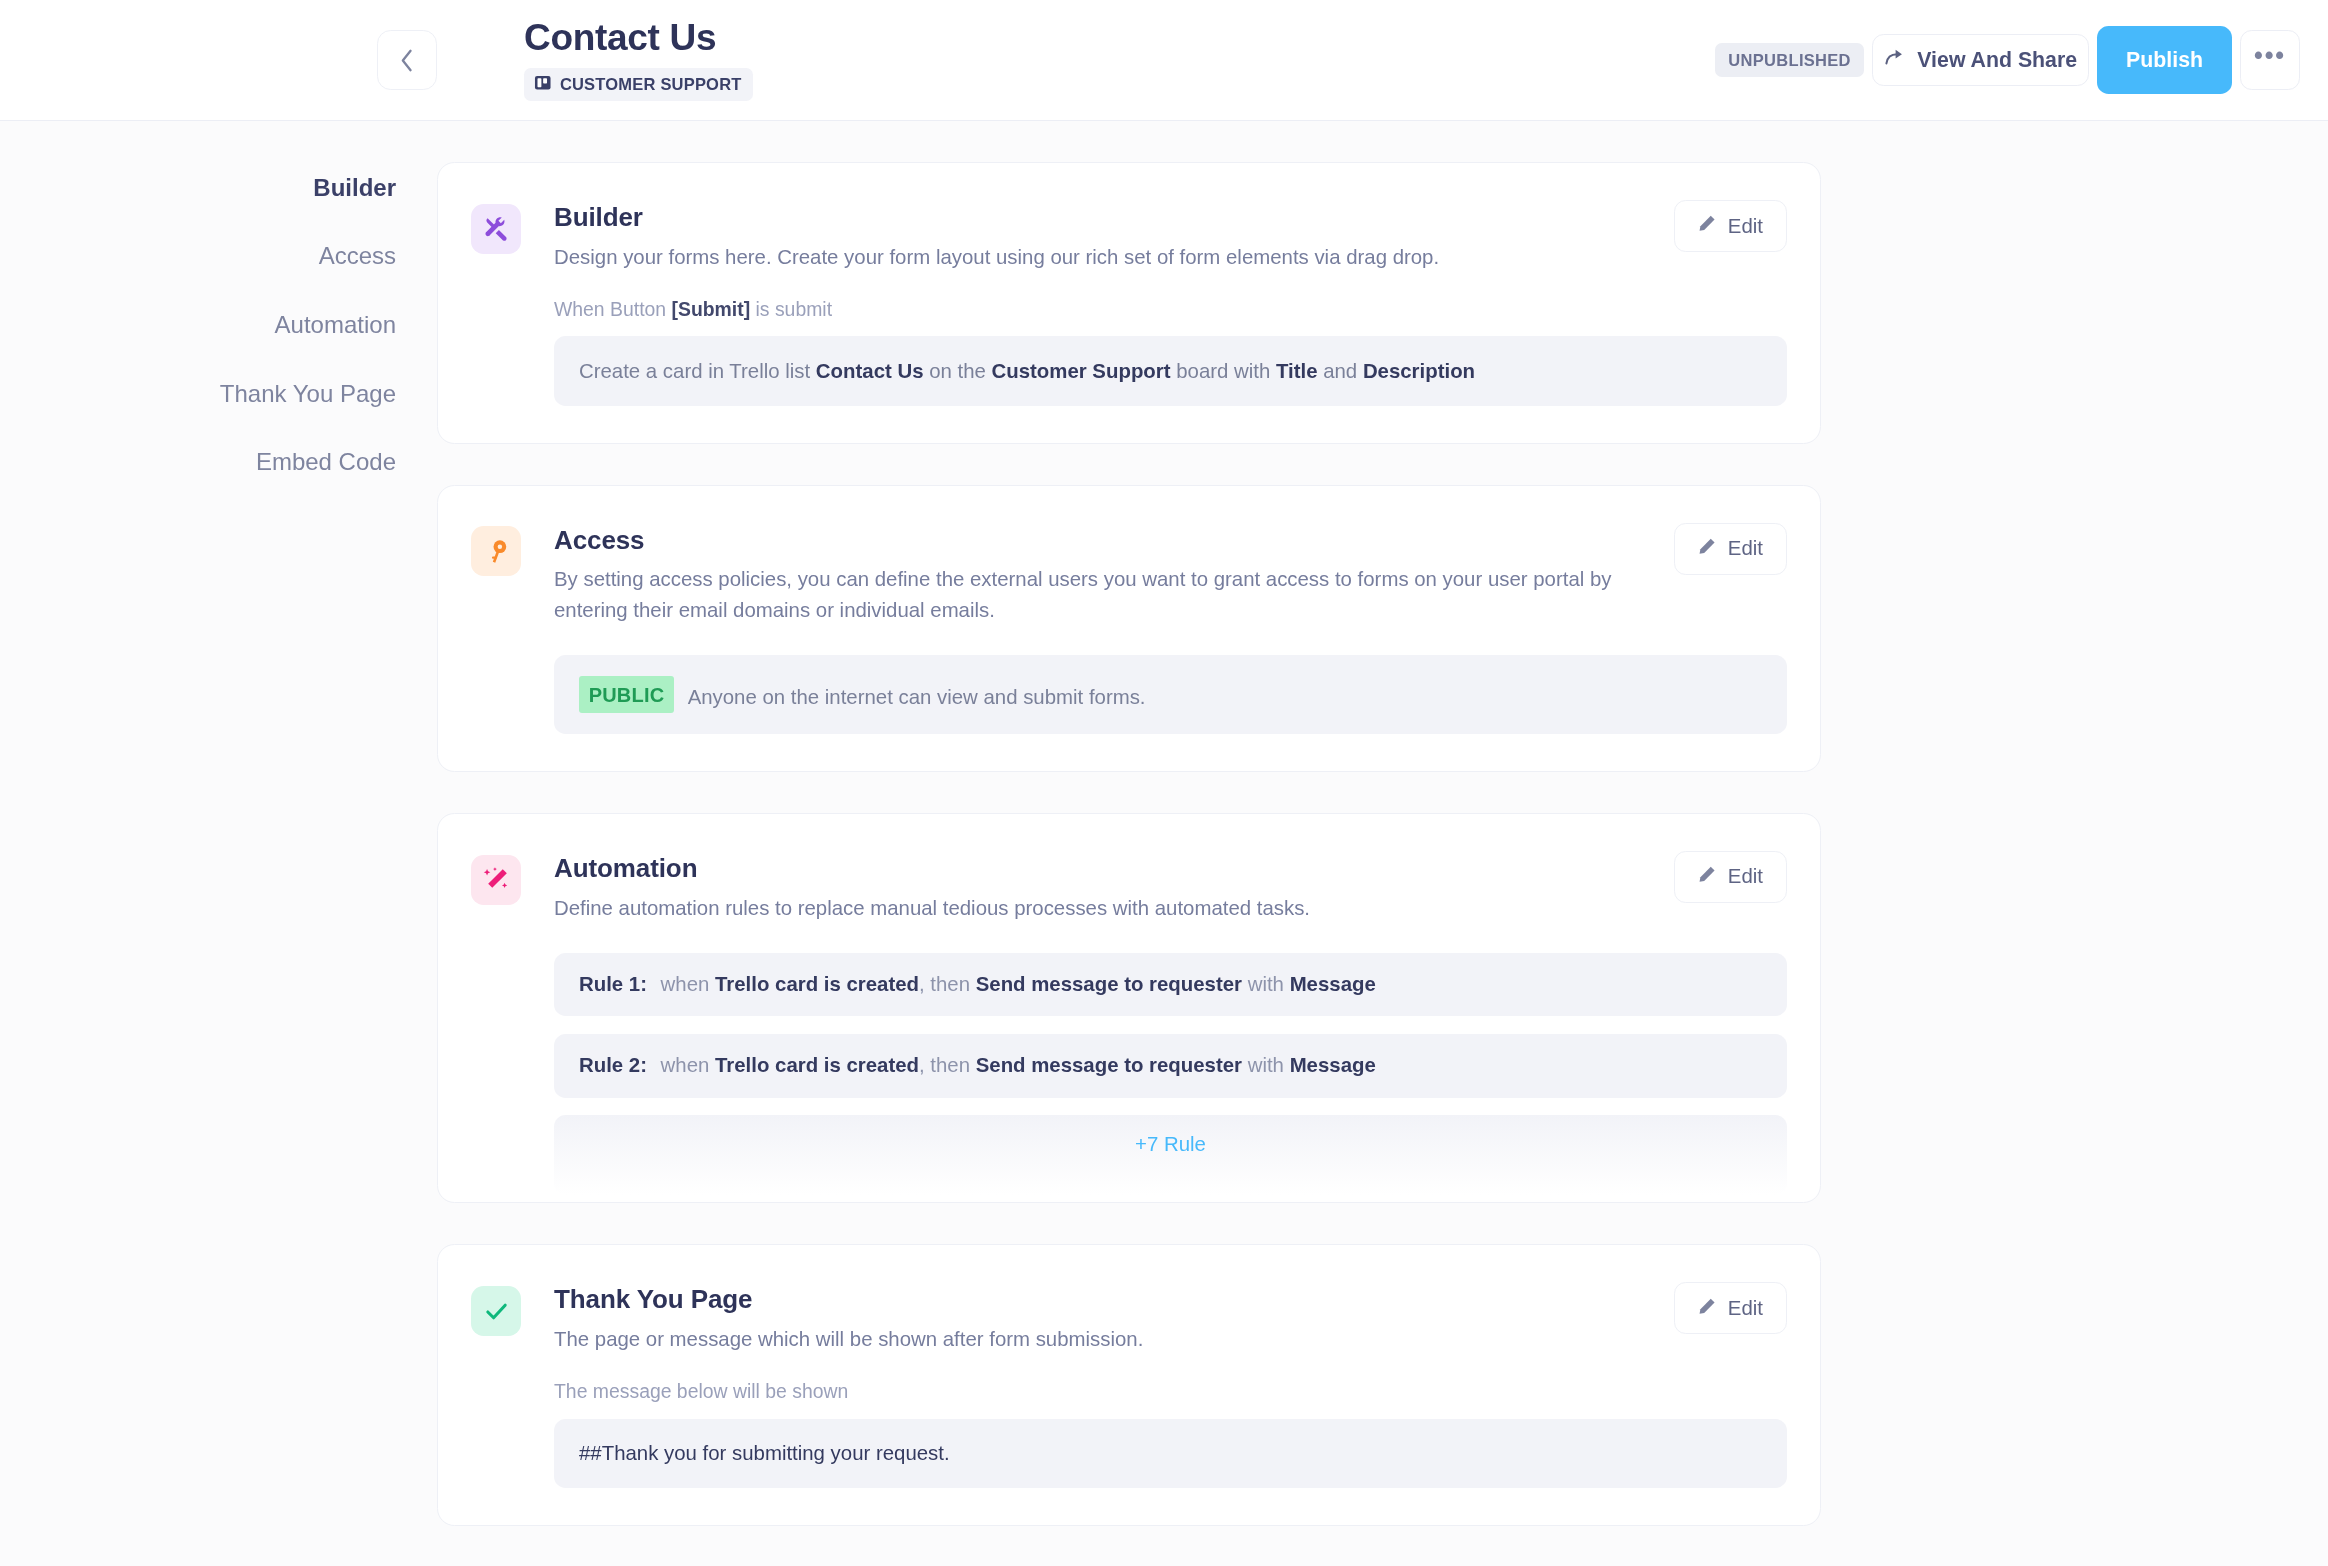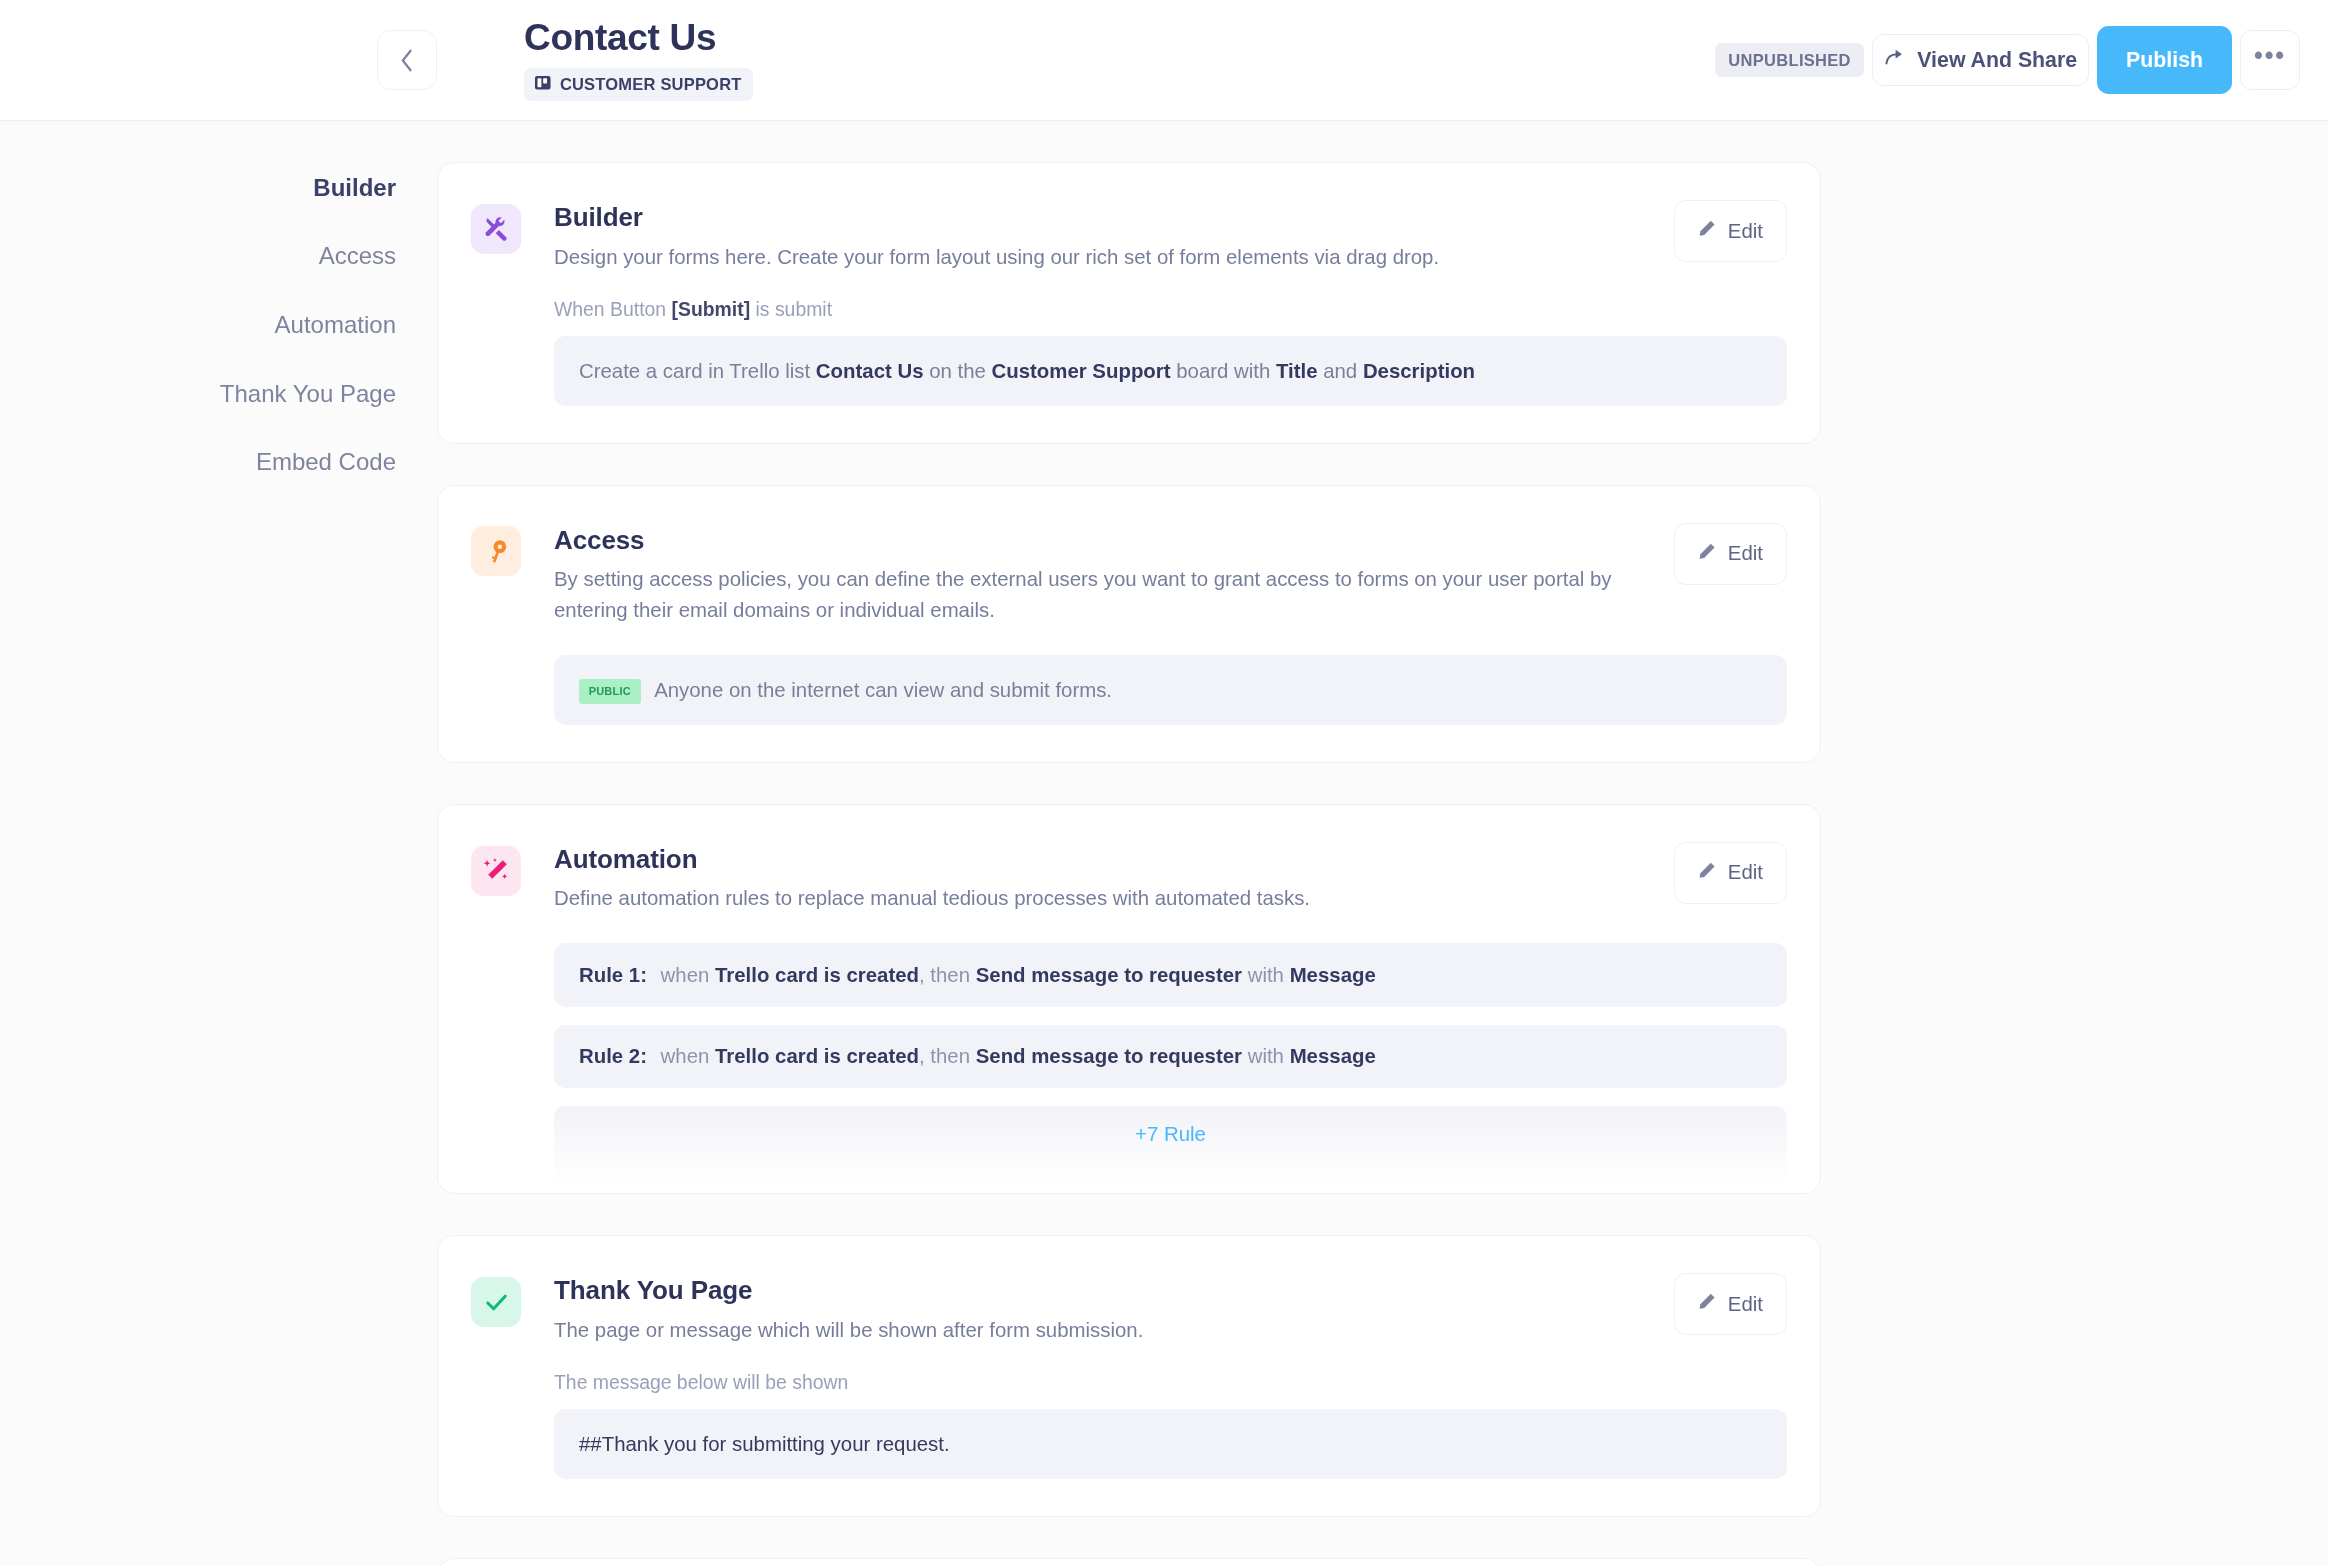--- a/index.html
+++ b/index.html
@@ -154,21 +154,21 @@
     margin-top: 8.7px;
     max-width: 1058px;
   }
   .edit-btn {
     position: absolute;
     top: 37px;
     right: 33px;
     background: #fff;
     border: 1px solid #eef0f6;
     border-radius: 11.6px;
-    height: 62px;
+    height: 52px;
     padding: 0 23px;
     display: inline-flex;
     align-items: center;
     gap: 11.6px;
     font-size: 20.4px;
     color: #5e6484;
     font-weight: 500;
     cursor: pointer;
   }
 
@@ -211,21 +211,21 @@
   .rule-more a {
     color: #47b9fb;
     font-size: 20.4px;
     text-decoration: none;
     cursor: pointer;
   }
 
   .pub-badge {
     background: #abf0c4;
     color: #1f9b55;
-    font-size: 11px;
+    font-size: 20px;
     font-weight: 700;
     padding: 4.9px 9.7px;
     border-radius: 3px;
     letter-spacing: 0.2px;
     margin-right: 13.6px;
     display: inline-block;
     vertical-align: 1.9px;
   }
 </style>
 </head>

